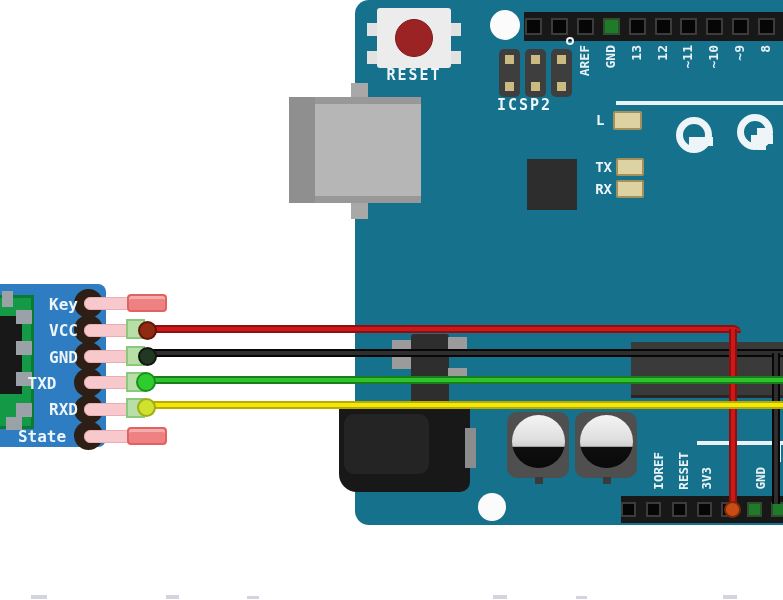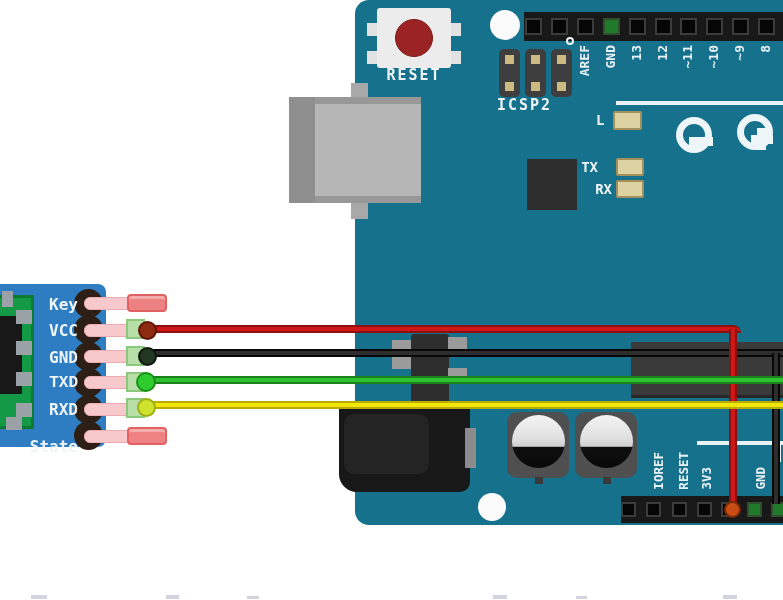--- a/index.html
+++ b/index.html
@@ -81,21 +81,21 @@
   <div class="abs vtxt" style="left:656px;top:45px;font-size:13px;z-index:2;">12</div>
   <div class="abs vtxt" style="left:681px;top:45px;font-size:13px;z-index:2;">~11</div>
   <div class="abs vtxt" style="left:707px;top:45px;font-size:13px;z-index:2;">~10</div>
   <div class="abs vtxt" style="left:733px;top:45px;font-size:13px;z-index:2;">~9</div>
   <div class="abs vtxt" style="left:759px;top:45px;font-size:13px;z-index:2;">8</div>
 
   <div class="abs" style="left:616px;top:101px;width:167px;height:4px;background:#e8f1f5;z-index:1;"></div>
   <div class="abs led" style="left:613px;top:111px;width:29px;height:19px;z-index:2;"></div>
   <div class="abs txt" style="left:596px;top:112px;font-size:14px;z-index:2;">L</div>
   <div class="abs led" style="left:616px;top:158px;width:28px;height:18px;z-index:2;"></div>
-  <div class="abs txt" style="left:572px;top:159px;width:26px;text-align:right;font-size:14px;z-index:2;">TX</div>
+  <div class="abs txt" style="left:586px;top:159px;width:26px;text-align:right;font-size:14px;z-index:2;">TX</div>
   <div class="abs led" style="left:616px;top:180px;width:28px;height:18px;z-index:2;"></div>
   <div class="abs txt" style="left:586px;top:181px;width:26px;text-align:right;font-size:14px;z-index:2;">RX</div>
 
   <div class="abs ring" style="left:676px;top:117px;width:36px;height:36px;z-index:2;"></div>
   <div class="abs ring" style="left:737px;top:114px;width:36px;height:36px;z-index:2;"></div>
   <div class="abs" style="left:689px;top:137px;width:24px;height:9px;background:#eef5f8;z-index:3;"></div>
   <div class="abs" style="left:751px;top:135px;width:22px;height:9px;background:#eef5f8;z-index:3;"></div>
   <div class="abs" style="left:757px;top:128px;width:9px;height:22px;background:#eef5f8;z-index:3;"></div>
 
   <div class="abs" style="left:527px;top:159px;width:50px;height:51px;background:#2d2d2d;z-index:2;"></div>
@@ -147,23 +147,23 @@
   <div class="abs dot" style="left:74px;top:289px;width:29px;height:29px;background:#2d1f16;z-index:2;"></div>
   <div class="abs dot" style="left:74px;top:315px;width:29px;height:29px;background:#2d1f16;z-index:2;"></div>
   <div class="abs dot" style="left:74px;top:342px;width:29px;height:29px;background:#2d1f16;z-index:2;"></div>
   <div class="abs dot" style="left:74px;top:368px;width:29px;height:29px;background:#2d1f16;z-index:2;"></div>
   <div class="abs dot" style="left:74px;top:395px;width:29px;height:29px;background:#2d1f16;z-index:2;"></div>
   <div class="abs dot" style="left:74px;top:421px;width:29px;height:29px;background:#2d1f16;z-index:2;"></div>
 
   <div class="abs txt" style="left:6px;top:295px;width:72px;text-align:right;font-size:16px;z-index:4;">Key</div>
   <div class="abs txt" style="left:6px;top:321px;width:72px;text-align:right;font-size:16px;z-index:4;">VCC</div>
   <div class="abs txt" style="left:6px;top:348px;width:72px;text-align:right;font-size:16px;z-index:4;">GND</div>
-  <div class="abs txt" style="left:6px;top:374px;width:72px;text-align:right;font-size:16px;z-index:4;font-family:Liberation Mono, monospace;">TXD</div>
+  <div class="abs txt" style="left:6px;top:374px;width:72px;text-align:center;font-size:16px;z-index:4;">TXD</div>
   <div class="abs txt" style="left:6px;top:400px;width:72px;text-align:right;font-size:16px;z-index:4;">RXD</div>
-  <div class="abs txt" style="left:6px;top:437px;width:72px;text-align:right;font-size:16px;z-index:4;">State</div>
+  <div class="abs txt" style="left:6px;top:427px;width:72px;text-align:center;font-size:16px;z-index:4;">State</div>
 
   <div class="abs" style="left:84px;top:297px;width:48px;height:13px;background:#f7c9cd;border:1px solid #ecadb2;border-radius:6px;z-index:3;"></div>
   <div class="abs" style="left:84px;top:324px;width:48px;height:13px;background:#f7c9cd;border:1px solid #ecadb2;border-radius:6px;z-index:3;"></div>
   <div class="abs" style="left:84px;top:350px;width:48px;height:13px;background:#f7c9cd;border:1px solid #ecadb2;border-radius:6px;z-index:3;"></div>
   <div class="abs" style="left:84px;top:376px;width:48px;height:13px;background:#f7c9cd;border:1px solid #ecadb2;border-radius:6px;z-index:3;"></div>
   <div class="abs" style="left:84px;top:403px;width:48px;height:13px;background:#f7c9cd;border:1px solid #ecadb2;border-radius:6px;z-index:3;"></div>
   <div class="abs" style="left:84px;top:430px;width:48px;height:13px;background:#f7c9cd;border:1px solid #ecadb2;border-radius:6px;z-index:3;"></div>
 
   <div class="abs" style="left:127px;top:294px;width:40px;height:18px;background:#ee8181;border:2px solid #e26262;border-radius:4px;box-shadow:inset 0 3px 0 rgba(255,255,255,0.35);z-index:4;"></div>
   <div class="abs" style="left:127px;top:427px;width:40px;height:18px;background:#ee8181;border:2px solid #e26262;border-radius:4px;box-shadow:inset 0 3px 0 rgba(255,255,255,0.35);z-index:4;"></div>

